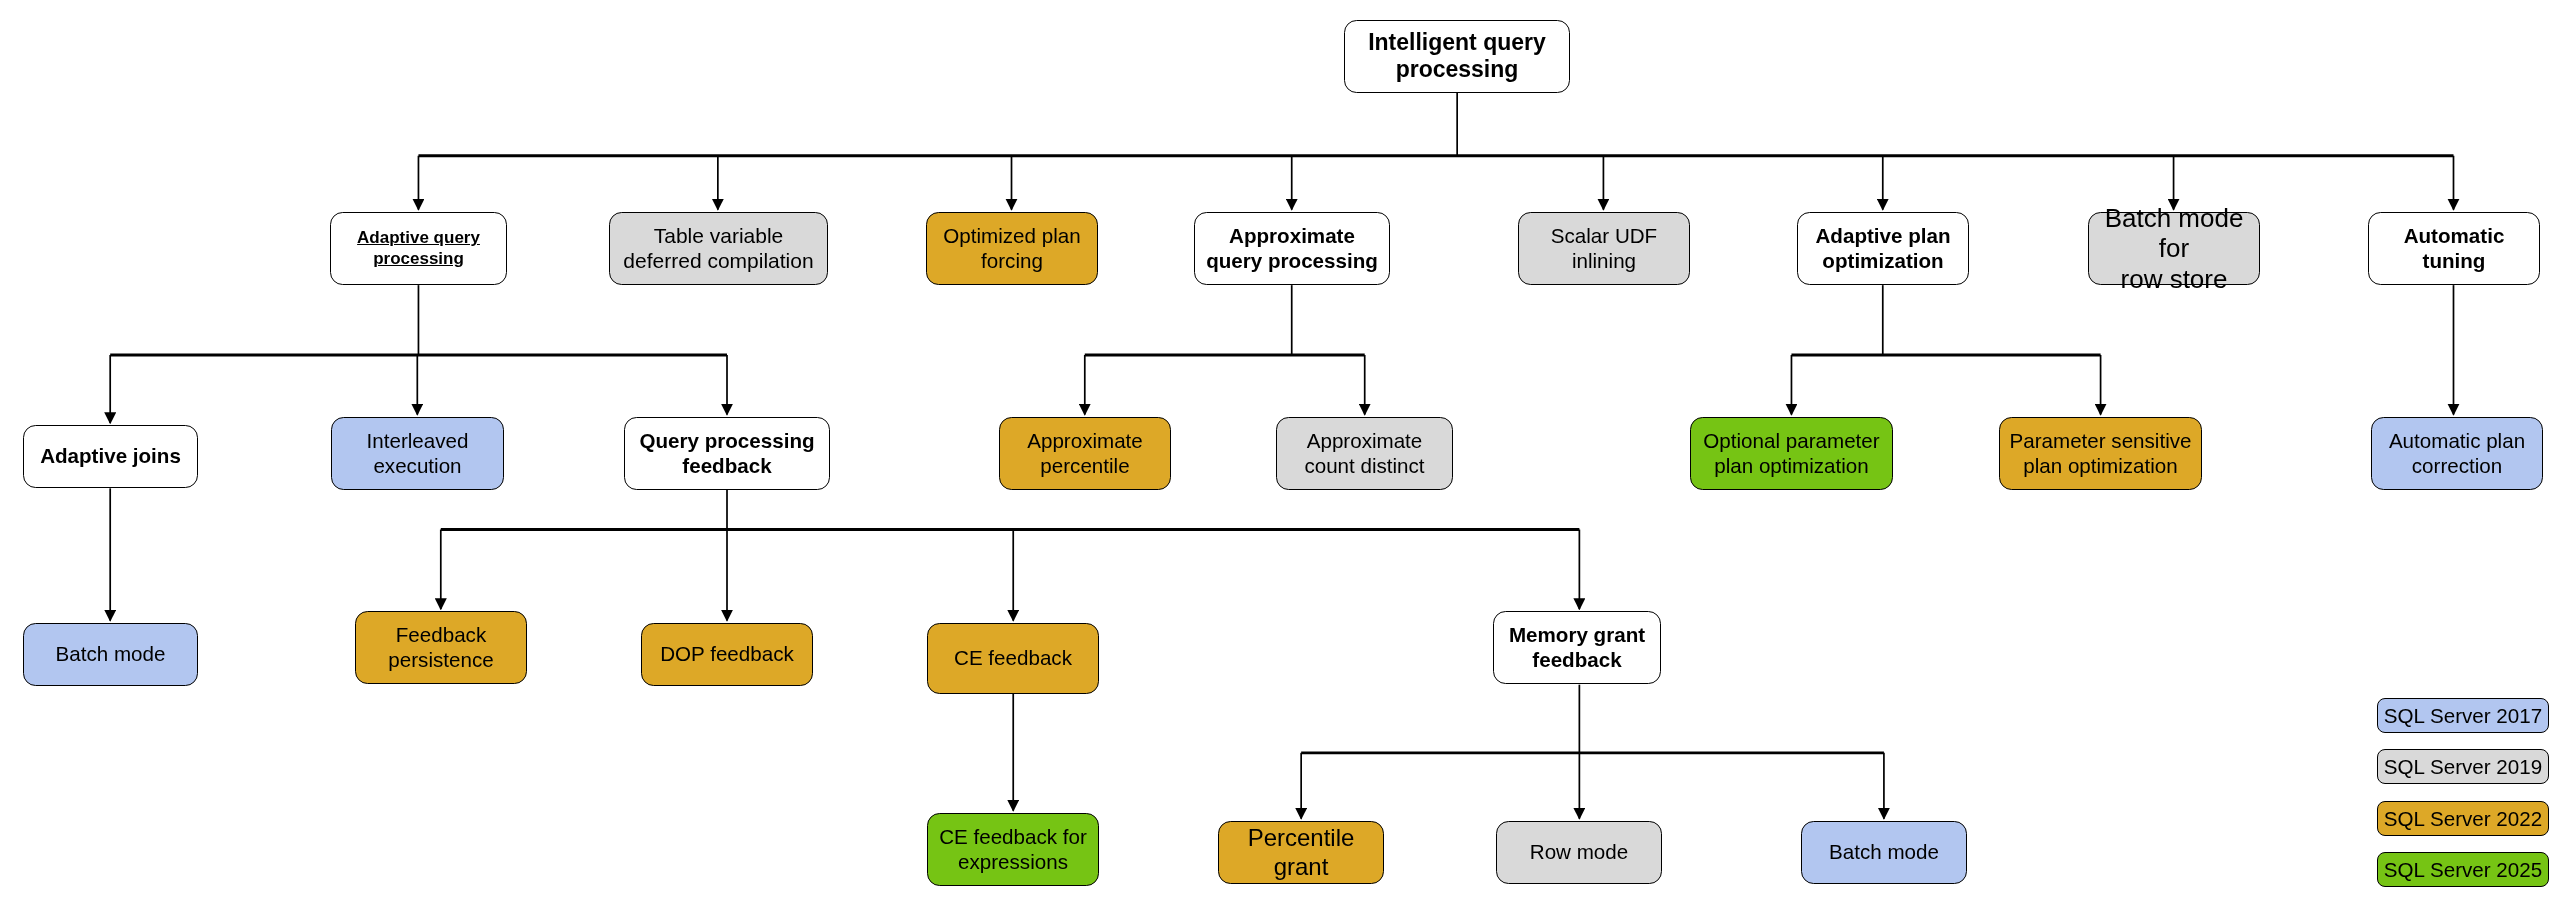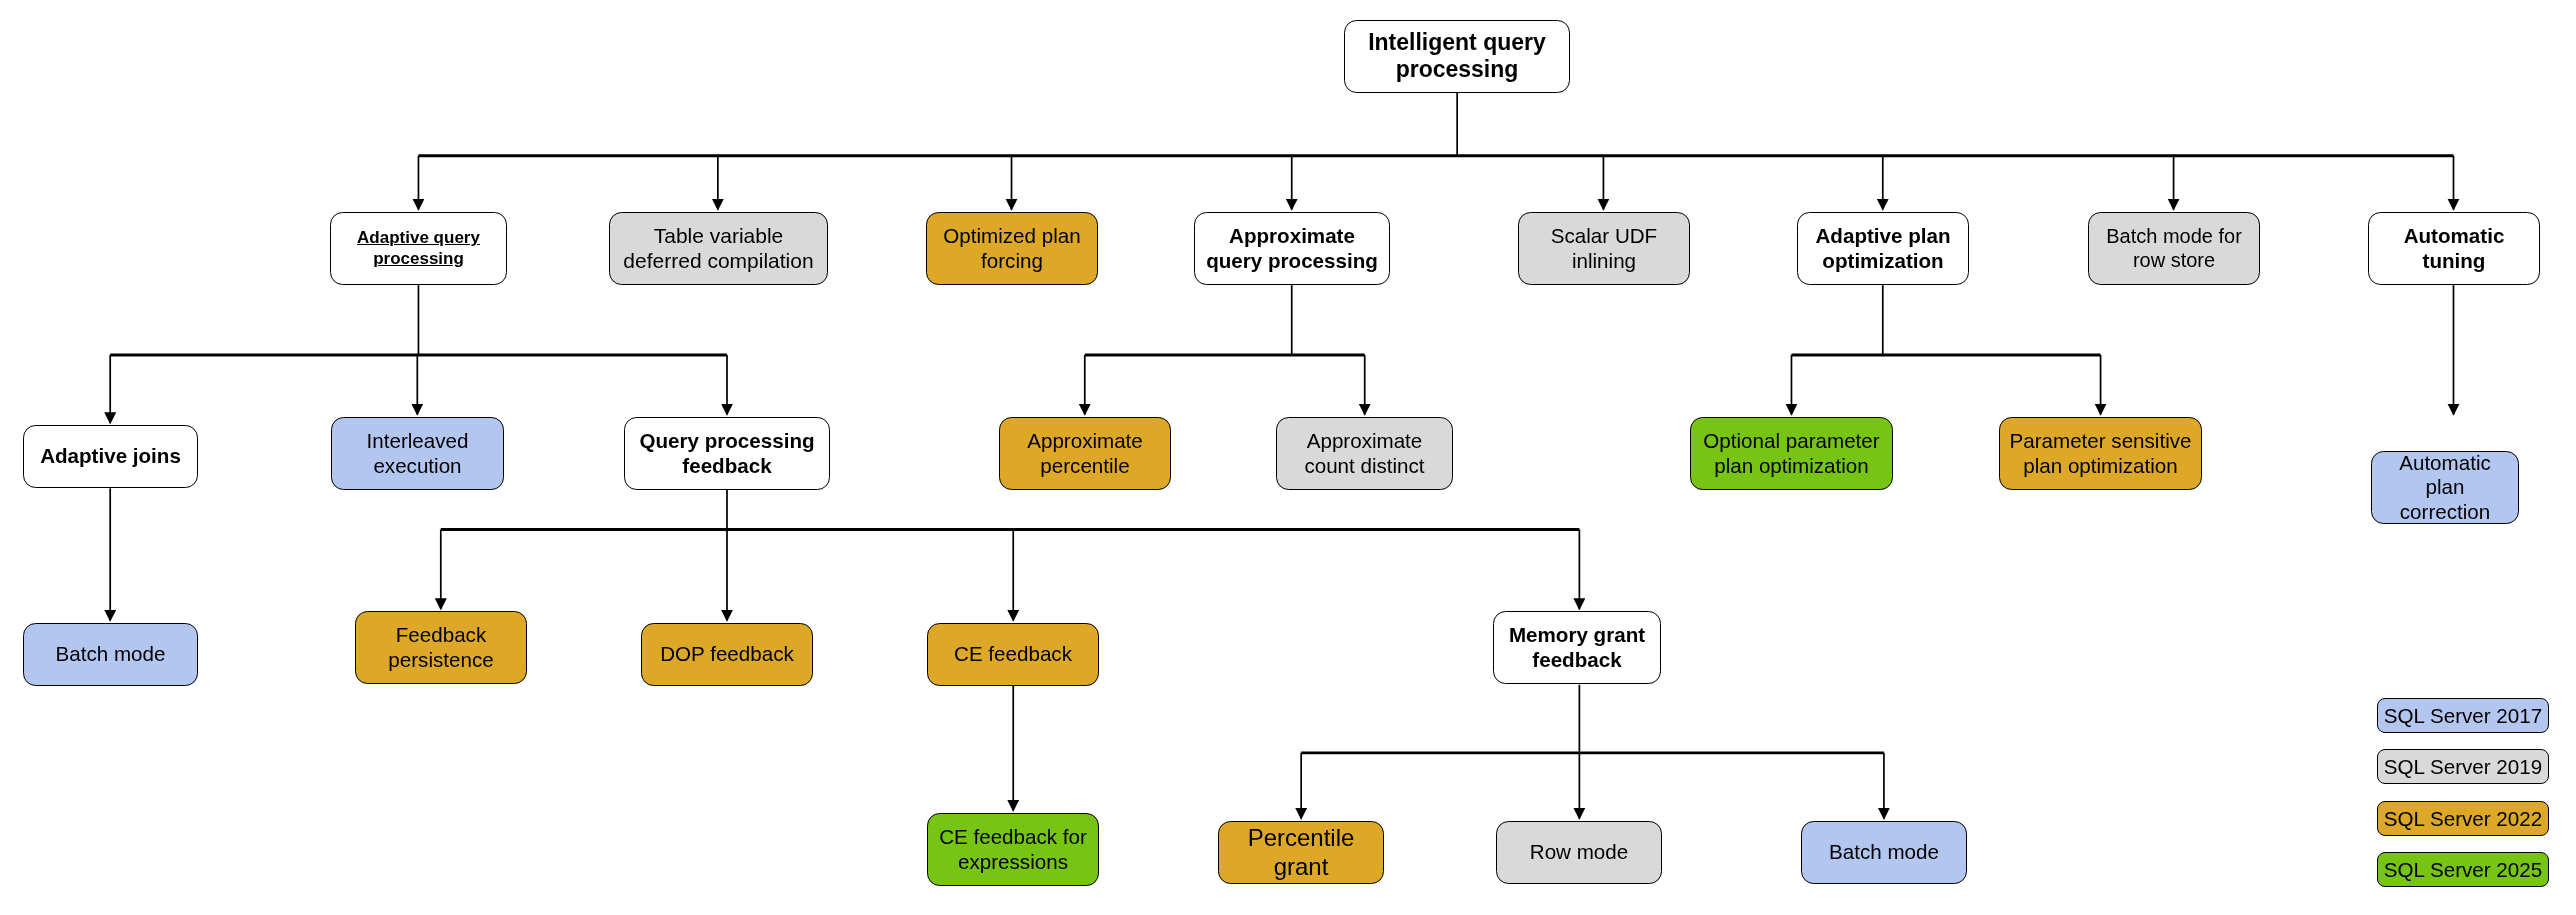--- a/index.html
+++ b/index.html
@@ -132,21 +132,21 @@
 query processing</span>
       </div>
       <div class="node fill-gray reg" style="left: 1518px; top: 212px; width: 172px; height: 73px; font-size: 20.6px;">
         <span class="lbl">Scalar UDF
 inlining</span>
       </div>
       <div class="node fill-white bold" style="left: 1797px; top: 212px; width: 172px; height: 73px; font-size: 20.6px;">
         <span class="lbl">Adaptive plan
 optimization</span>
       </div>
-      <div class="node fill-gray reg" style="left: 2088px; top: 212px; width: 172px; height: 73px; font-size: 20px;">
+      <div class="node fill-gray reg" style="left: 2088px; top: 212px; width: 172px; height: 73px; font-size: 26px;">
         <span class="lbl">Batch mode for
 row store</span>
       </div>
       <div class="node fill-white bold" style="left: 2368px; top: 212px; width: 172px; height: 73px; font-size: 20.6px;">
         <span class="lbl">Automatic
 tuning</span>
       </div>
       <div class="node fill-white bold" style="left: 23px; top: 425px; width: 175px; height: 63px; font-size: 20.6px; align-items: center;">
         <span class="lbl">Adaptive joins</span>
       </div>
@@ -167,35 +167,35 @@
 count distinct</span>
       </div>
       <div class="node fill-green reg" style="left: 1690px; top: 417px; width: 203px; height: 73px; font-size: 20.6px;">
         <span class="lbl">Optional parameter
 plan optimization</span>
       </div>
       <div class="node fill-gold reg" style="left: 1999px; top: 417px; width: 203px; height: 73px; font-size: 20.6px;">
         <span class="lbl">Parameter sensitive
 plan optimization</span>
       </div>
-      <div class="node fill-blue reg" style="left: 2371px; top: 417px; width: 148px; height: 73px; font-size: 20.6px; margin-top: 34px;">
+      <div class="node fill-blue reg" style="left: 2371px; top: 417px; width: 172px; height: 73px; font-size: 20.6px;">
         <span class="lbl">Automatic plan
 correction</span>
       </div>
       <div class="node fill-blue reg" style="left: 23px; top: 623px; width: 175px; height: 63px; font-size: 20.6px;">
         <span class="lbl">Batch mode</span>
       </div>
       <div class="node fill-gold reg" style="left: 355px; top: 611px; width: 172px; height: 73px; font-size: 20.6px;">
         <span class="lbl">Feedback
 persistence</span>
       </div>
       <div class="node fill-gold reg" style="left: 641px; top: 623px; width: 172px; height: 63px; font-size: 20.6px;">
         <span class="lbl">DOP feedback</span>
       </div>
-      <div class="node fill-gold reg" style="left: 927px; top: 623px; width: 172px; height: 63px; font-size: 20.6px;">
+      <div class="node fill-gold reg" style="left: 927px; top: 623px; width: 172px; height: 71px; font-size: 20.6px;">
         <span class="lbl">CE feedback</span>
       </div>
       <div class="node fill-white bold" style="left: 1493px; top: 611px; width: 168px; height: 73px; font-size: 20.6px;">
         <span class="lbl">Memory grant
 feedback</span>
       </div>
       <div class="node fill-green reg" style="left: 927px; top: 813px; width: 172px; height: 73px; font-size: 20.6px;">
         <span class="lbl">CE feedback for
 expressions</span>
       </div>

